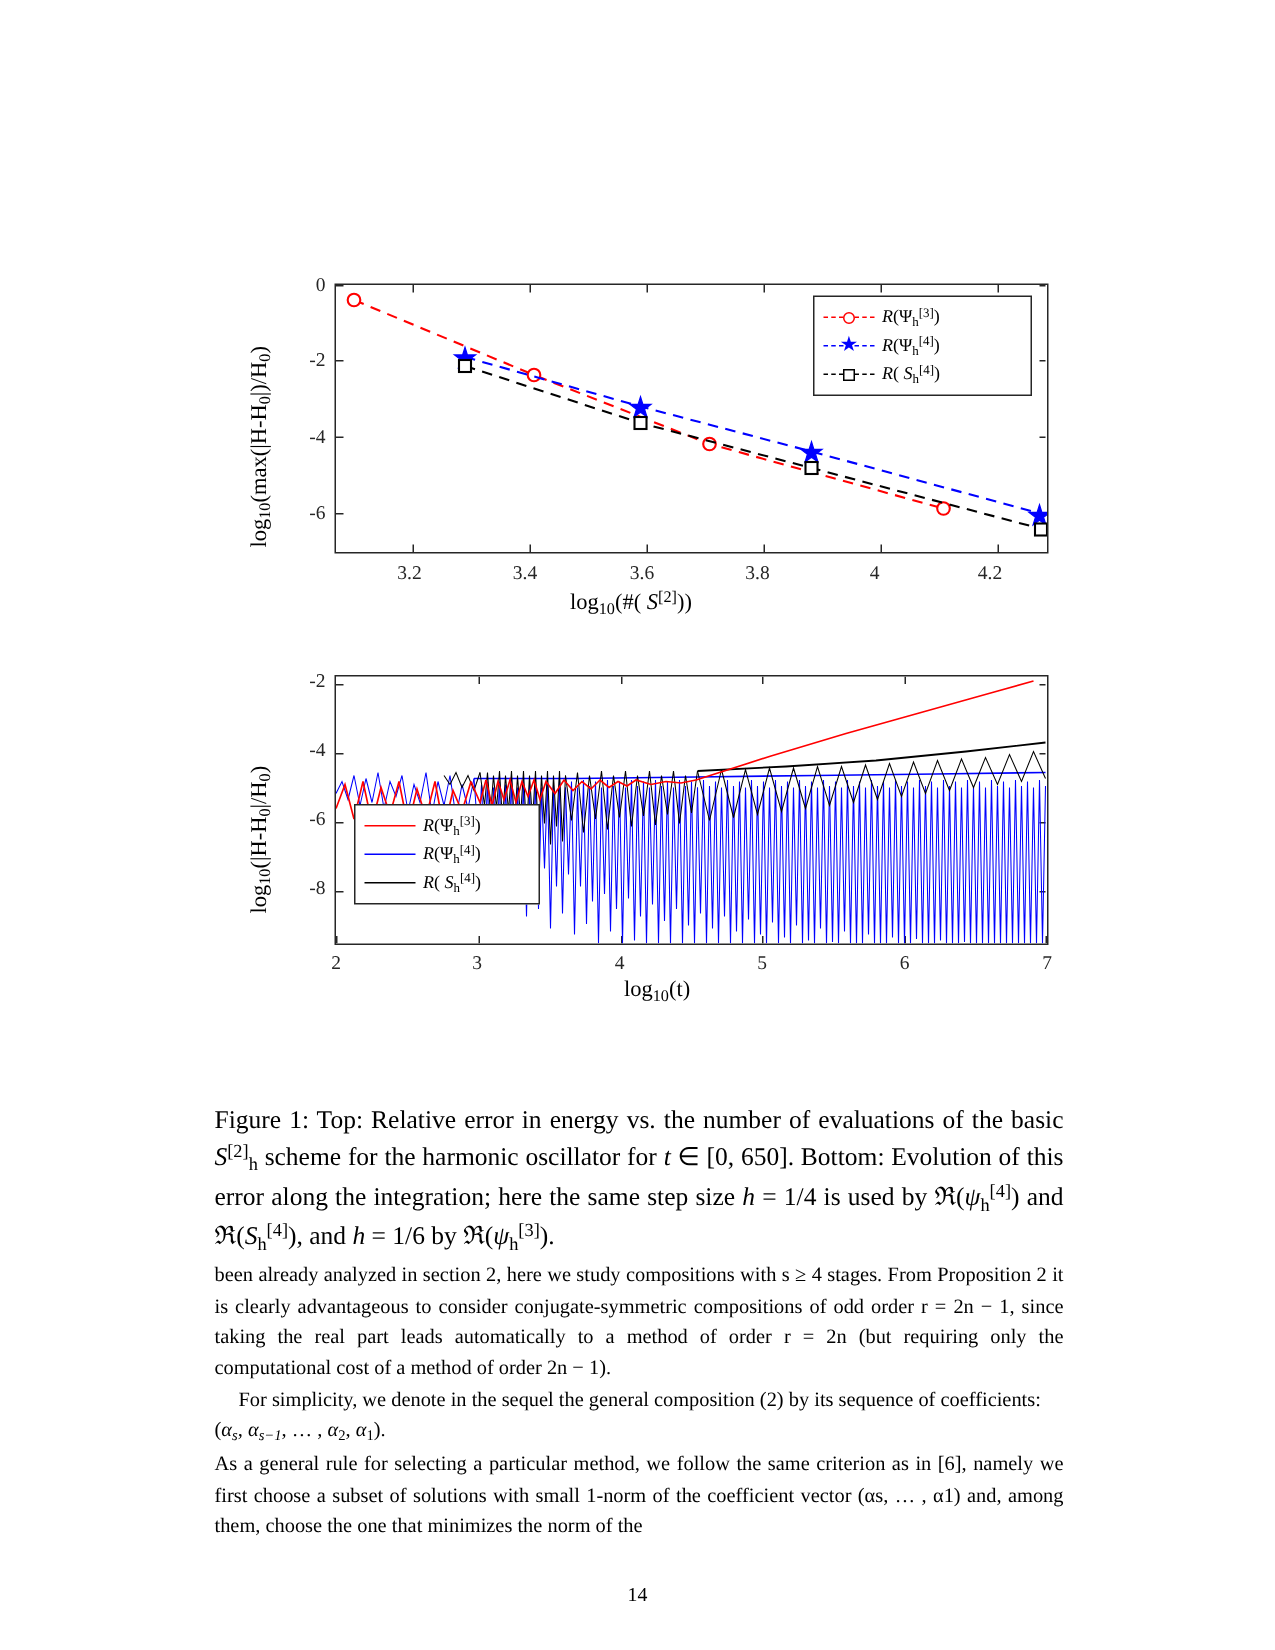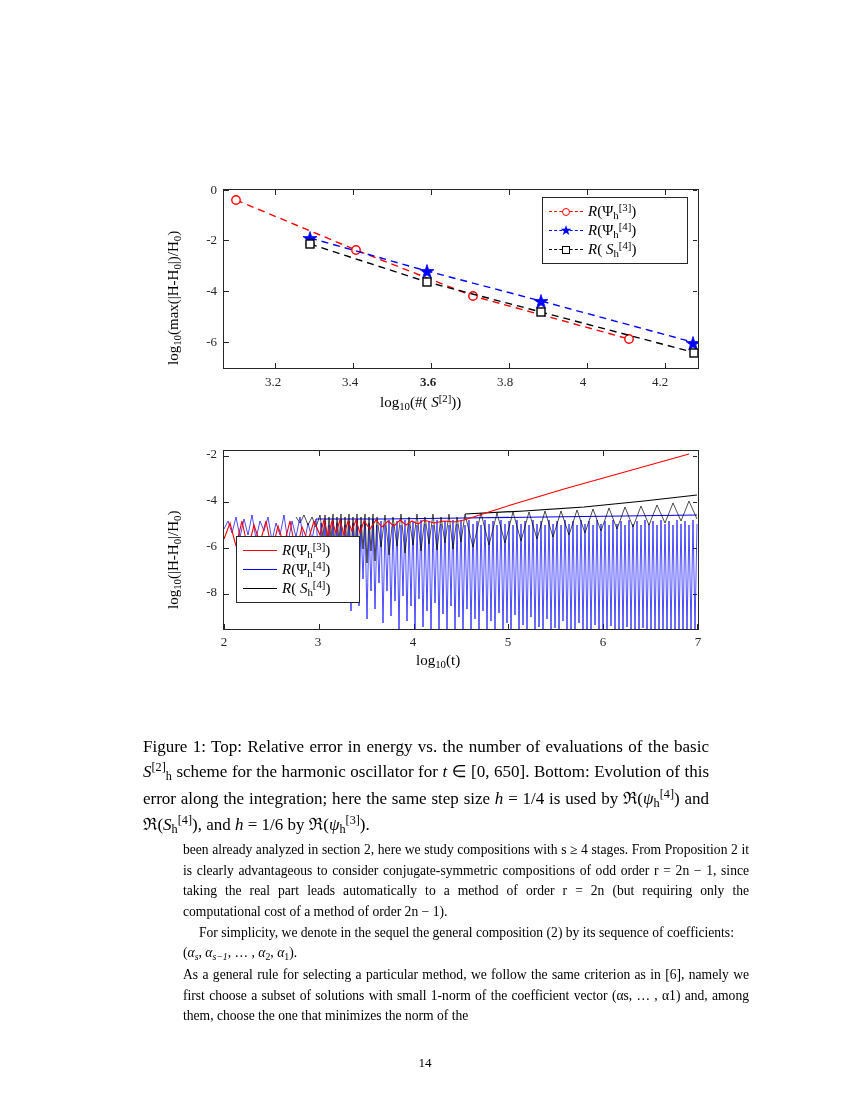--- a/index.html
+++ b/index.html
@@ -109,21 +109,21 @@
   }
   .legend-sample {
     width: 34px;
     height: 12px;
     position: relative;
     margin-right: 5px;
     flex: 0 0 34px;
   }
   .legend-text {
     font-family: "Liberation Serif", serif;
-    font-size: 15px;
+    font-size: 12px;
     color: #000;
   }
   .ls-line {
     position: absolute;
     left: 0; right: 0;
     top: 5px;
     height: 1.5px;
   }
   .ls-dashed {
     position: absolute;
@@ -172,21 +172,20 @@
   .body-text {
     position: absolute;
     left: 143px;
     top: 840px;
     width: 566px;
     font-family: "Liberation Serif", serif;
     font-size: 13.6px;
     line-height: 1.52;
     text-align: justify;
     color: #000;
-    margin-left: 40px;
   }
   .body-text p { margin: 0 0 0 0; }
   .indent { text-indent: 16px; }
   .centered-eq {
     text-align: left;
     margin: 11px 0 11px 0;
   }
   .pagenum {
     position: absolute;
     left: 0;
@@ -210,21 +209,21 @@
         log<span class="sub">10</span>(max(|H-H<span class="sub">0</span>|)/H<span class="sub">0</span>)
       </div>
 
       <div class="tick-label ytick" style="left: 40px; top: 7px; width: 34px;">0</div>
       <div class="tick-label ytick" style="left: 40px; top: 57px; width: 34px;">-2</div>
       <div class="tick-label ytick" style="left: 40px; top: 108px; width: 34px;">-4</div>
       <div class="tick-label ytick" style="left: 40px; top: 159px; width: 34px;">-6</div>
 
       <div class="tick-label xtick" style="left: 110px; top: 199px; width: 40px;">3.2</div>
       <div class="tick-label xtick" style="left: 187px; top: 199px; width: 40px;">3.4</div>
-      <div class="tick-label xtick" style="left: 265px; top: 199px; width: 40px; font-weight: bold;">3.6</div>
+      <div class="tick-label xtick" style="left: 265px; top: 199px; width: 40px;">3.6</div>
       <div class="tick-label xtick" style="left: 342px; top: 199px; width: 40px;">3.8</div>
       <div class="tick-label xtick" style="left: 420px; top: 199px; width: 40px;">4</div>
       <div class="tick-label xtick" style="left: 497px; top: 199px; width: 40px; text-align: center;">4.2</div>
 
       <div class="axis-title" style="left: 237px; top: 217px;">
         log<span class="sub">10</span>(#( <span class="ital">S</span><span class="sup">[2]</span>))
       </div>
 
       <div class="axes axes-top">
         <svg width="474" height="178" viewBox="0 0 474 178" style="display:block;">

